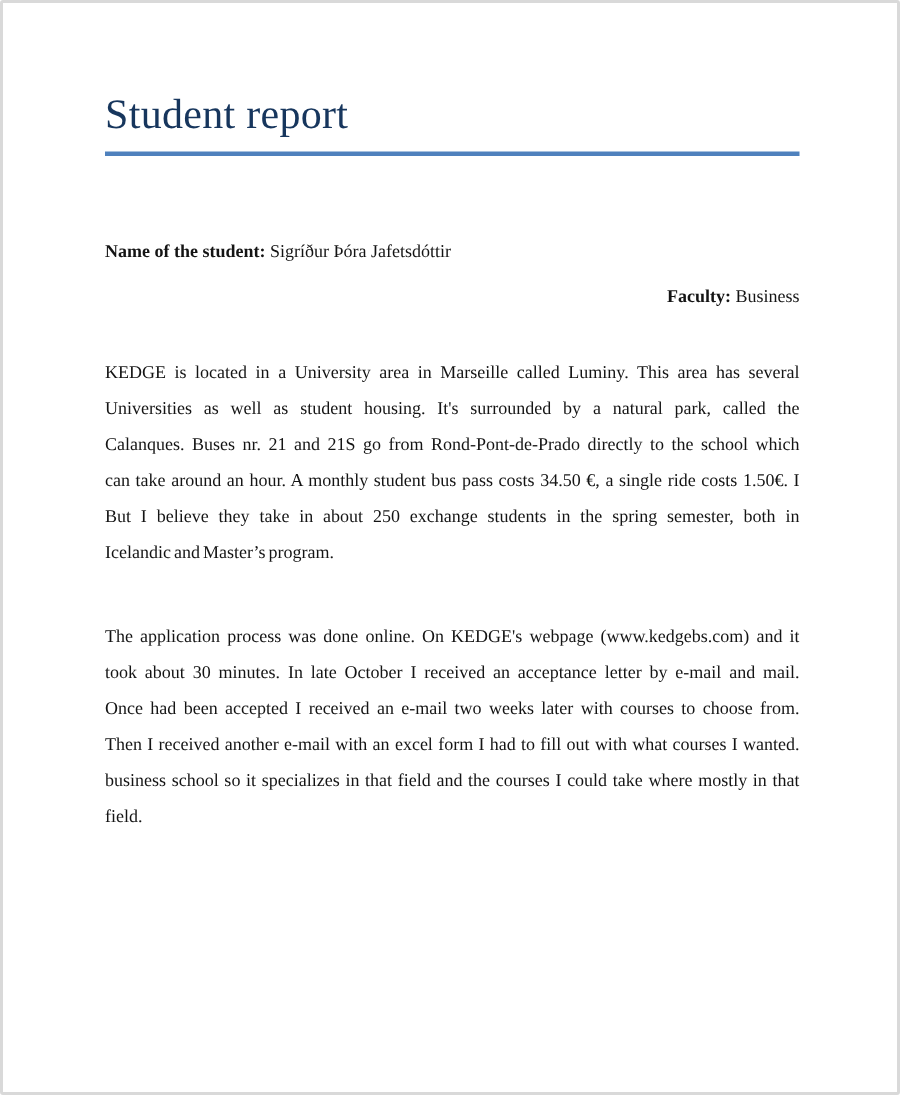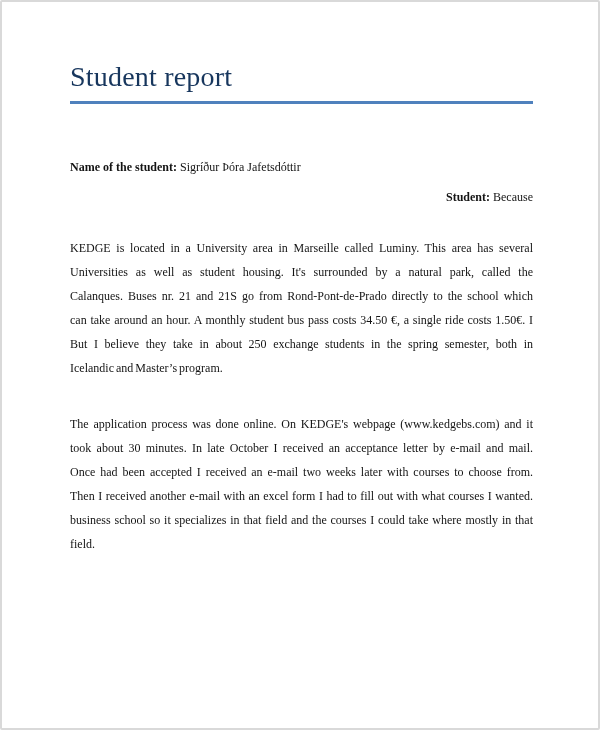--- a/index.html
+++ b/index.html
@@ -66,22 +66,22 @@
   <div class="meta">
 
 
     <div class="field-row">
       <span class="field-label">Name of the student:</span>
       <span class="field-value">Sigríður Þóra Jafetsdóttir</span>
     </div>
 
 
     <div class="field-row">
-      <span class="field-label">Student:</span>
-      <span class="field-value">Because</span>
+      <span class="field-label">Faculty:</span>
+      <span class="field-value">Business</span>
     </div>
 
   </div>
 
   <div class="para">
       <div class="line">KEDGE is located in a University area in Marseille called Luminy. This area has several</div>
       <div class="line">Universities as well as student housing. It's surrounded by a natural park, called the</div>
       <div class="line">Calanques. Buses nr. 21 and 21S go from Rond-Pont-de-Prado directly to the school which</div>
       <div class="line">can take around an hour. A monthly student bus pass costs 34.50 €, a single ride costs 1.50€. I</div>
       <div class="line">But I believe they take in about 250 exchange students in the spring semester, both in</div>

